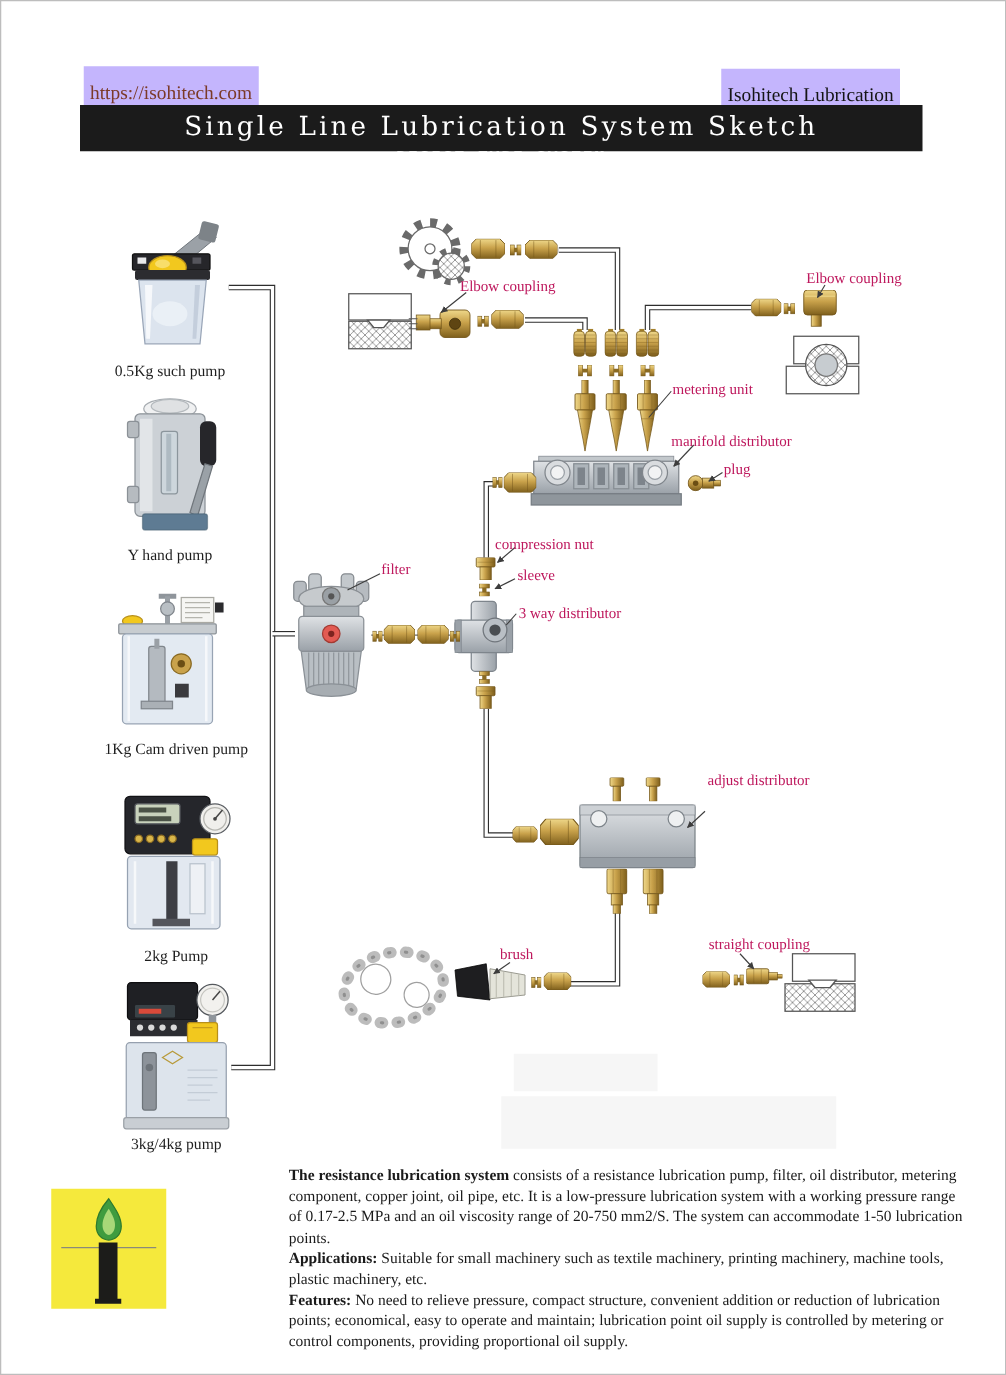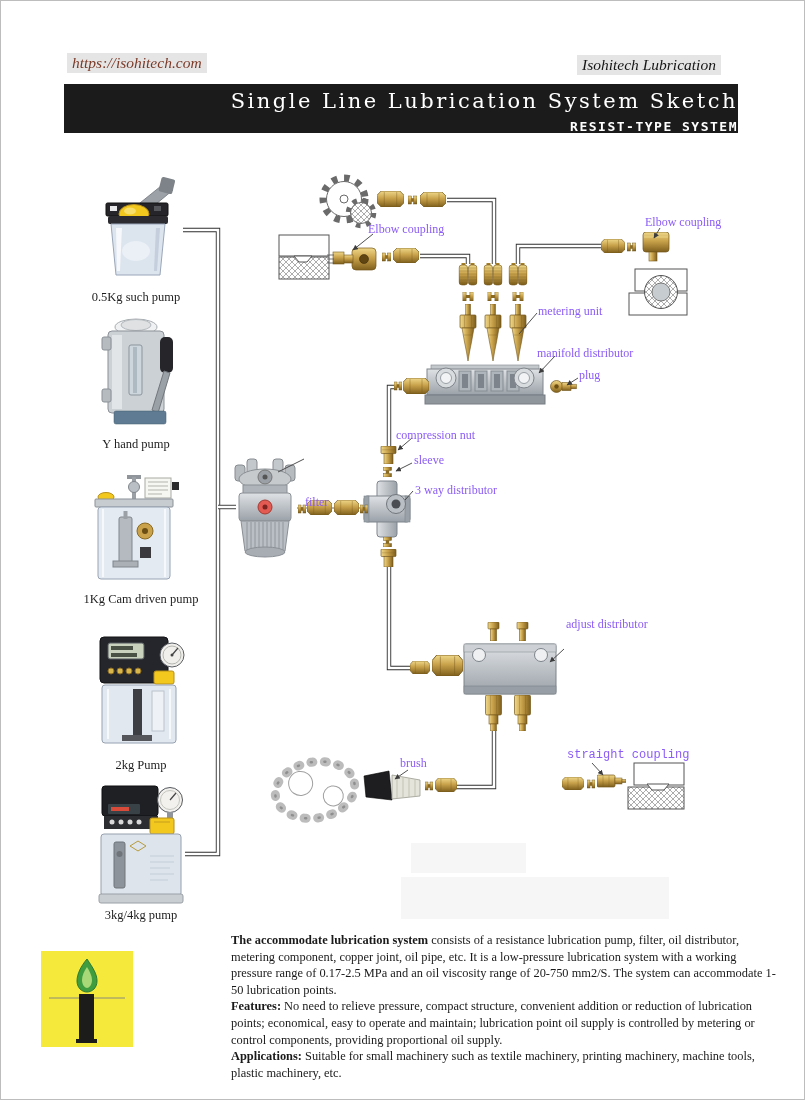--- a/index.html
+++ b/index.html
@@ -1,24 +1,24 @@
 <!DOCTYPE html>
 <html><head>
 <meta charset="utf-8">
 <style>
   html,body{margin:0;padding:0;background:#ffffff;}
   .page{position:relative;width:805px;height:1100px;background:#fff;border:1px solid #bdbdbd;box-sizing:border-box;overflow:hidden;font-family:"Liberation Serif",serif;}
-  .hl{background:#e5e5e5;display:inline-block;padding:1px 5px;font-style:italic;}
+  .hl{background:#c4b5fd;display:inline-block;padding:13px 5px;}
   .url-badge{position:absolute;left:66px;top:52px;font-size:15.5px;color:#7b3a28;text-decoration:none;}
   .brand-badge{position:absolute;left:576px;top:54px;font-size:15.5px;color:#151515;}
-  .banner{position:absolute;left:63px;top:83px;width:674px;height:49px;background:#1b1b1b;color:#fff;text-align:right;}
+  .banner{position:absolute;left:63px;top:83px;width:674px;height:37px;background:#1b1b1b;color:#fff;text-align:center;}
   .banner .t{font-family:"DejaVu Serif",serif;font-size:21px;letter-spacing:2.5px;margin-top:5px;}
   .banner .s{font-family:"DejaVu Sans Mono",monospace;font-weight:bold;font-size:13px;letter-spacing:1.5px;margin-top:6px;}
   .plabel{position:absolute;font-size:12.5px;color:#1e1e1e;text-align:center;}
-  .lbl{position:absolute;font-size:12px;color:#8b5cf6;white-space:nowrap;}
+  .lbl{position:absolute;font-size:12px;color:#be185d;white-space:nowrap;}
   .pumpimg{position:absolute;}
   .wm{position:absolute;background:#f6f6f6;}
   .note{position:absolute;left:230px;top:931px;width:546px;font-size:12.4px;line-height:16.6px;color:#1a1a1a;}
   .note b{font-weight:bold;}
   .note p{margin:0;}
   .logo{position:absolute;left:40px;top:950px;width:92px;height:96px;background:#f5e93c;}
   .po{fill:none;stroke:#2e2e2e;stroke-width:4.4;stroke-linejoin:miter;}
   .pi{fill:none;stroke:#ffffff;stroke-width:2.6;stroke-linejoin:miter;}
   .thin{stroke:#666;stroke-width:1;}
   .ldr{stroke:#3d3d3d;stroke-width:0.9;fill:none;}
@@ -428,29 +428,29 @@
   <div class="plabel" style="left:65px;top:907px;width:150px;text-align:center;">3kg/4kg pump</div>
 
   <div class="lbl" style="left:367px;top:221px;">Elbow coupling</div>
   <div class="lbl" style="left:644px;top:214px;">Elbow coupling</div>
   <div class="lbl" style="left:537px;top:303px;">metering unit</div>
   <div class="lbl" style="left:536px;top:345px;">manifold distributor</div>
   <div class="lbl" style="left:578px;top:367px;">plug</div>
   <div class="lbl" style="left:395px;top:427px;">compression nut</div>
   <div class="lbl" style="left:413px;top:452px;">sleeve</div>
   <div class="lbl" style="left:414px;top:482px;">3 way distributor</div>
-  <div class="lbl" style="left:304px;top:447px;margin-top:47px;">filter</div>
+  <div class="lbl" style="left:304px;top:447px;">filter</div>
   <div class="lbl" style="left:565px;top:616px;">adjust distributor</div>
   <div class="lbl" style="left:399px;top:755px;">brush</div>
-  <div class="lbl" style="left:566px;top:747px;font-family:Liberation Mono, monospace;">straight coupling</div>
+  <div class="lbl" style="left:566px;top:747px;">straight coupling</div>
 
   <div class="note">
-    <p><b>The accommodate lubrication system</b><span> consists of a resistance lubrication pump, filter, oil distributor, metering component, copper joint, oil pipe, etc. It is a low-pressure lubrication system with a working pressure range of 0.17-2.5 MPa and an oil viscosity range of 20-750 mm2/S. The system can accommodate 1-50 lubrication points.</span></p>
+    <p><b>The resistance lubrication system</b><span> consists of a resistance lubrication pump, filter, oil distributor, metering component, copper joint, oil pipe, etc. It is a low-pressure lubrication system with a working pressure range of 0.17-2.5 MPa and an oil viscosity range of 20-750 mm2/S. The system can accommodate 1-50 lubrication points.</span></p>
+    <p><b>Applications:</b><span> Suitable for small machinery such as textile machinery, printing machinery, machine tools, plastic machinery, etc.</span></p>
     <p><b>Features:</b><span> No need to relieve pressure, compact structure, convenient addition or reduction of lubrication points; economical, easy to operate and maintain; lubrication point oil supply is controlled by metering or control components, providing proportional oil supply.</span></p>
-    <p><b>Applications:</b><span> Suitable for small machinery such as textile machinery, printing machinery, machine tools, plastic machinery, etc.</span></p>
   </div>
 
   <div class="logo">
     <svg width="92" height="96" viewBox="0 0 92 96">
       <path d="M46 8 C52 17 56 23 56 30 C56 37 51 41 46 41 C41 41 36 37 36 30 C36 23 40 15 46 8 Z" fill="#3f9c3f" stroke="#2e7a2e" stroke-width="1"></path>
       <path d="M46 16 C49 21 51 25 51 29 C51 34 48 37 46 37 C44 37 41 34 41 29 C41 25 43 20 46 16 Z" fill="#a8d878"></path>
       <line x1="8" y1="47" x2="84" y2="47" stroke="#8a8a7a" stroke-width="1"></line>
       <rect x="38" y="43" width="15" height="47" fill="#1c1c1a"></rect>
       <rect x="35" y="88" width="21" height="4" fill="#1c1c1a"></rect>
     </svg>

